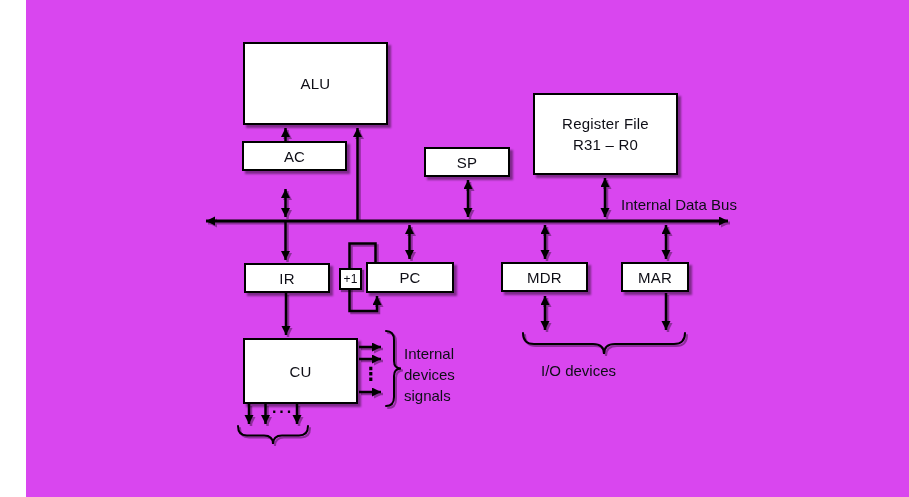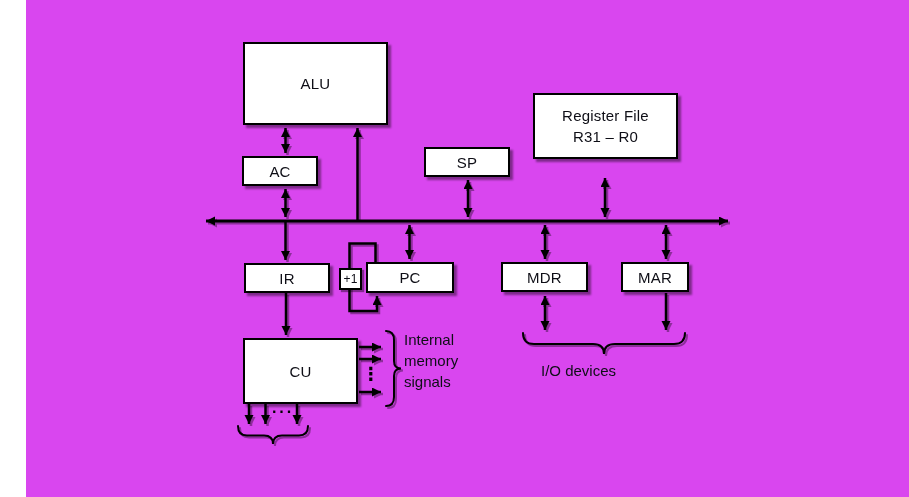--- a/index.html
+++ b/index.html
@@ -45,39 +45,39 @@
     display: flex;
     flex-direction: column;
     align-items: center;
     justify-content: center;
     font-size: 15px;
     letter-spacing: 0.2px;
     z-index: 1;
     text-align: center;
   }
   .box-alu  { left:217px; top:42px;  width:145px; height:83px; }
-  .box-ac   { left:216px; top:156px; width:76px;  height:30px; }
+  .box-ac   { left:216px; top:141px; width:105px;  height:30px; }
   .box-sp   { left:398px; top:147px; width:86px;  height:30px; }
-  .box-rf   { left:507px; top:93px;  width:145px; height:66px; line-height:21px; }
+  .box-rf   { left:507px; top:93px;  width:145px; height:82px; line-height:21px; }
   .box-ir   { left:218px; top:263px; width:86px;  height:30px; }
   .box-plus1{ left:313px; top:268px; width:23px;  height:22px; font-size:12px;
               box-shadow: 2px 2px 1px rgba(0,0,0,0.4); }
   .box-pc   { left:340px; top:262px; width:88px;  height:31px; }
   .box-mdr  { left:475px; top:262px; width:87px;  height:30px; }
   .box-mar  { left:595px; top:262px; width:68px;  height:30px; }
   .box-cu   { left:217px; top:338px; width:115px; height:66px; }
   .txt {
     position: absolute;
     font-size: 15px;
     color: #0e0e16;
     z-index: 1;
     white-space: nowrap;
   }
   .lbl-bus       { left:595px; top:196px; }
-  .lbl-internal  { left:378px; top:329px; line-height:21px; }
+  .lbl-internal  { left:378px; top:343px; line-height:21px; }
   .lbl-memio     { left:515px; top:362px; line-height:18px; }
   .lbl-external  { left:219px; top:447px; line-height:16px; }
   .dots-v {
     position: absolute; left:336px; top:362px;
     font-size:18px; font-weight:bold; color:#000; z-index:1; line-height:24px;
   }
   .dots-h {
     position: absolute; left:246px; top:403px;
     font-size:16px; font-weight:bold; color:#000; z-index:1; letter-spacing:2px;
   }
@@ -165,24 +165,25 @@
   <div class="box box-mdr">
     <span>MDR</span>
   </div>
   <div class="box box-mar">
     <span>MAR</span>
   </div>
   <div class="box box-cu">
     <span>CU</span>
   </div>
 
+  <div class="txt lbl-bus">Internal Data Bus</div>
 
   <div class="txt lbl-internal">
     <div>Internal</div>
-    <div>memory</div>
+    <div>devices</div>
     <div>signals</div>
   </div>
 
   <div class="txt lbl-memio">
     <div>I/O devices</div>
   </div>
 
 
   <div class="dots-v">⋮</div>
   <div class="dots-h">···</div>

